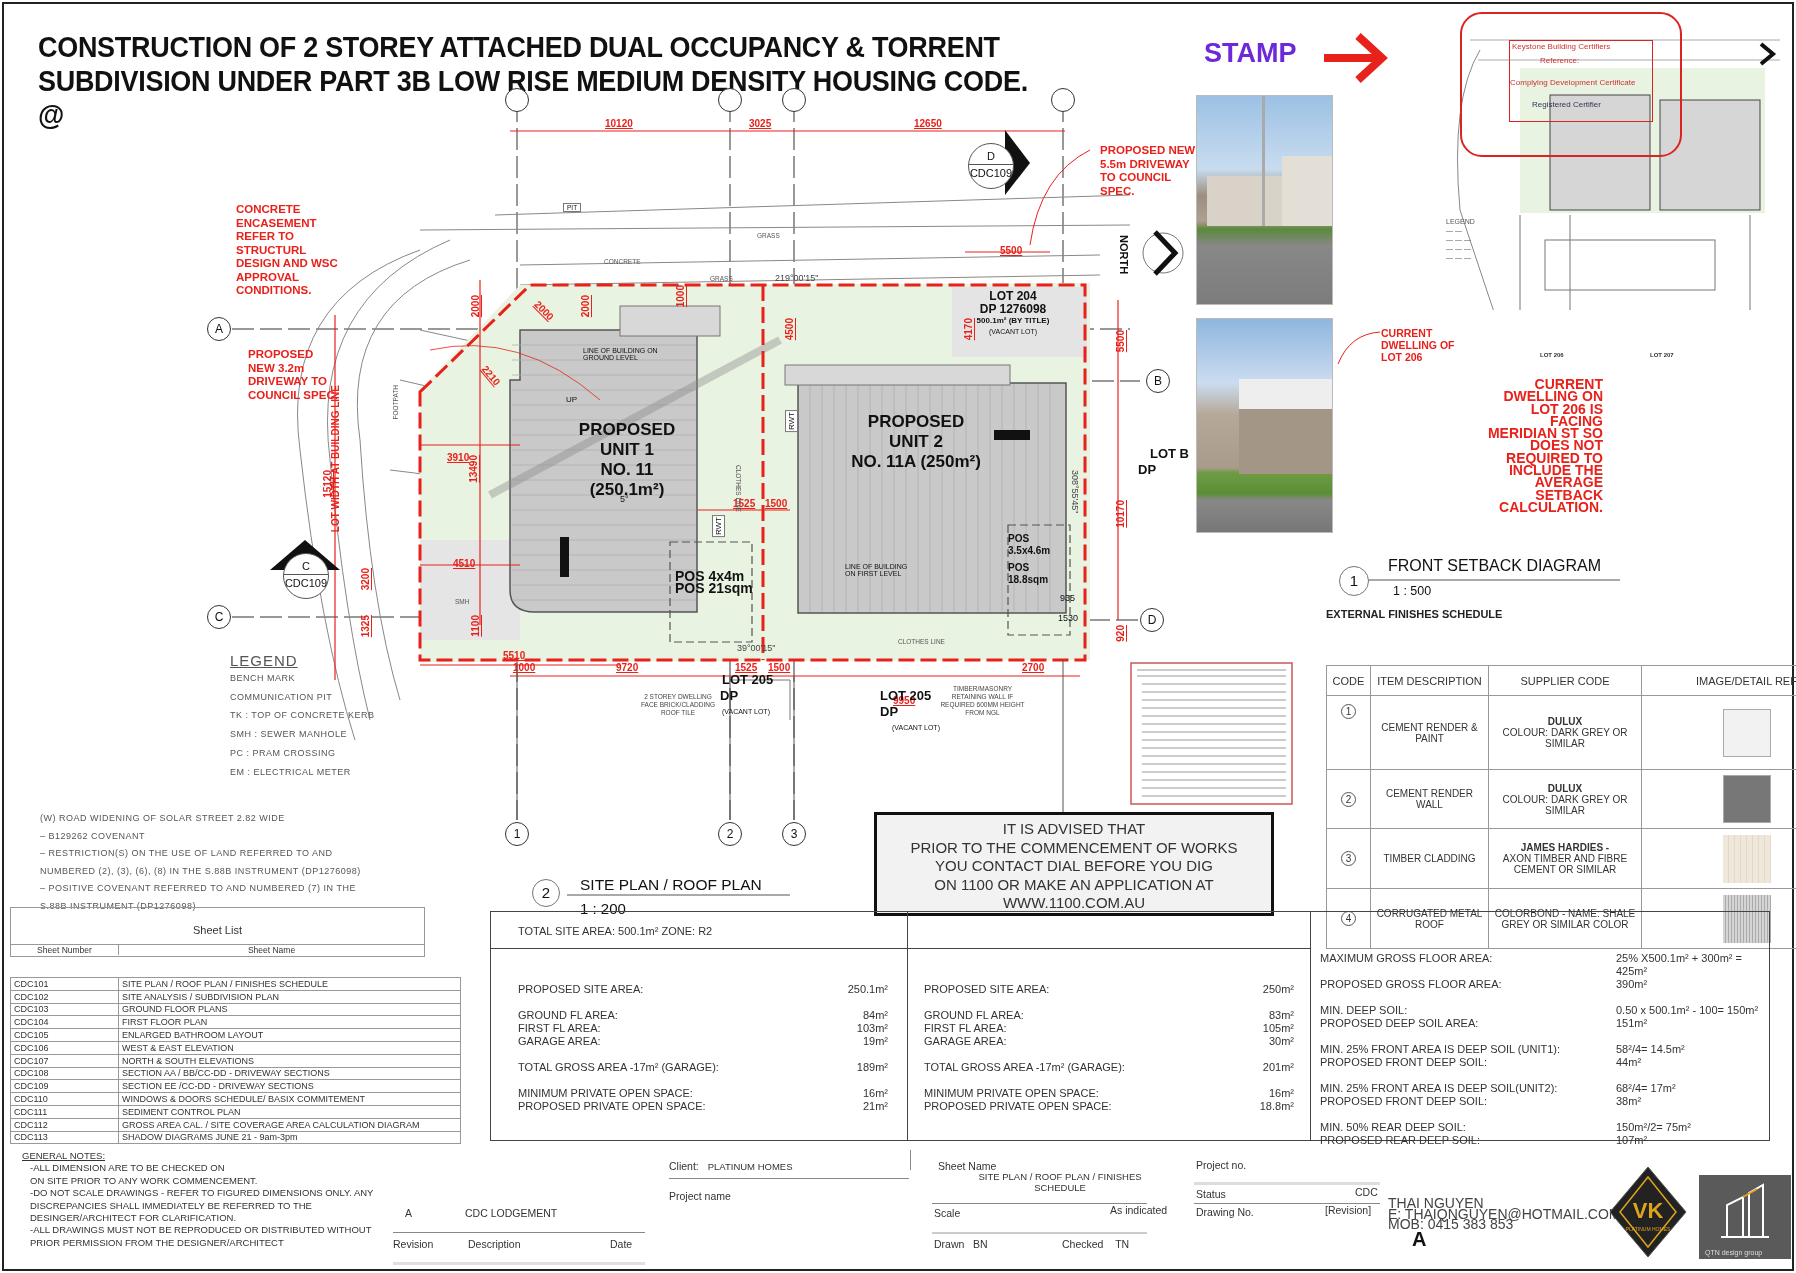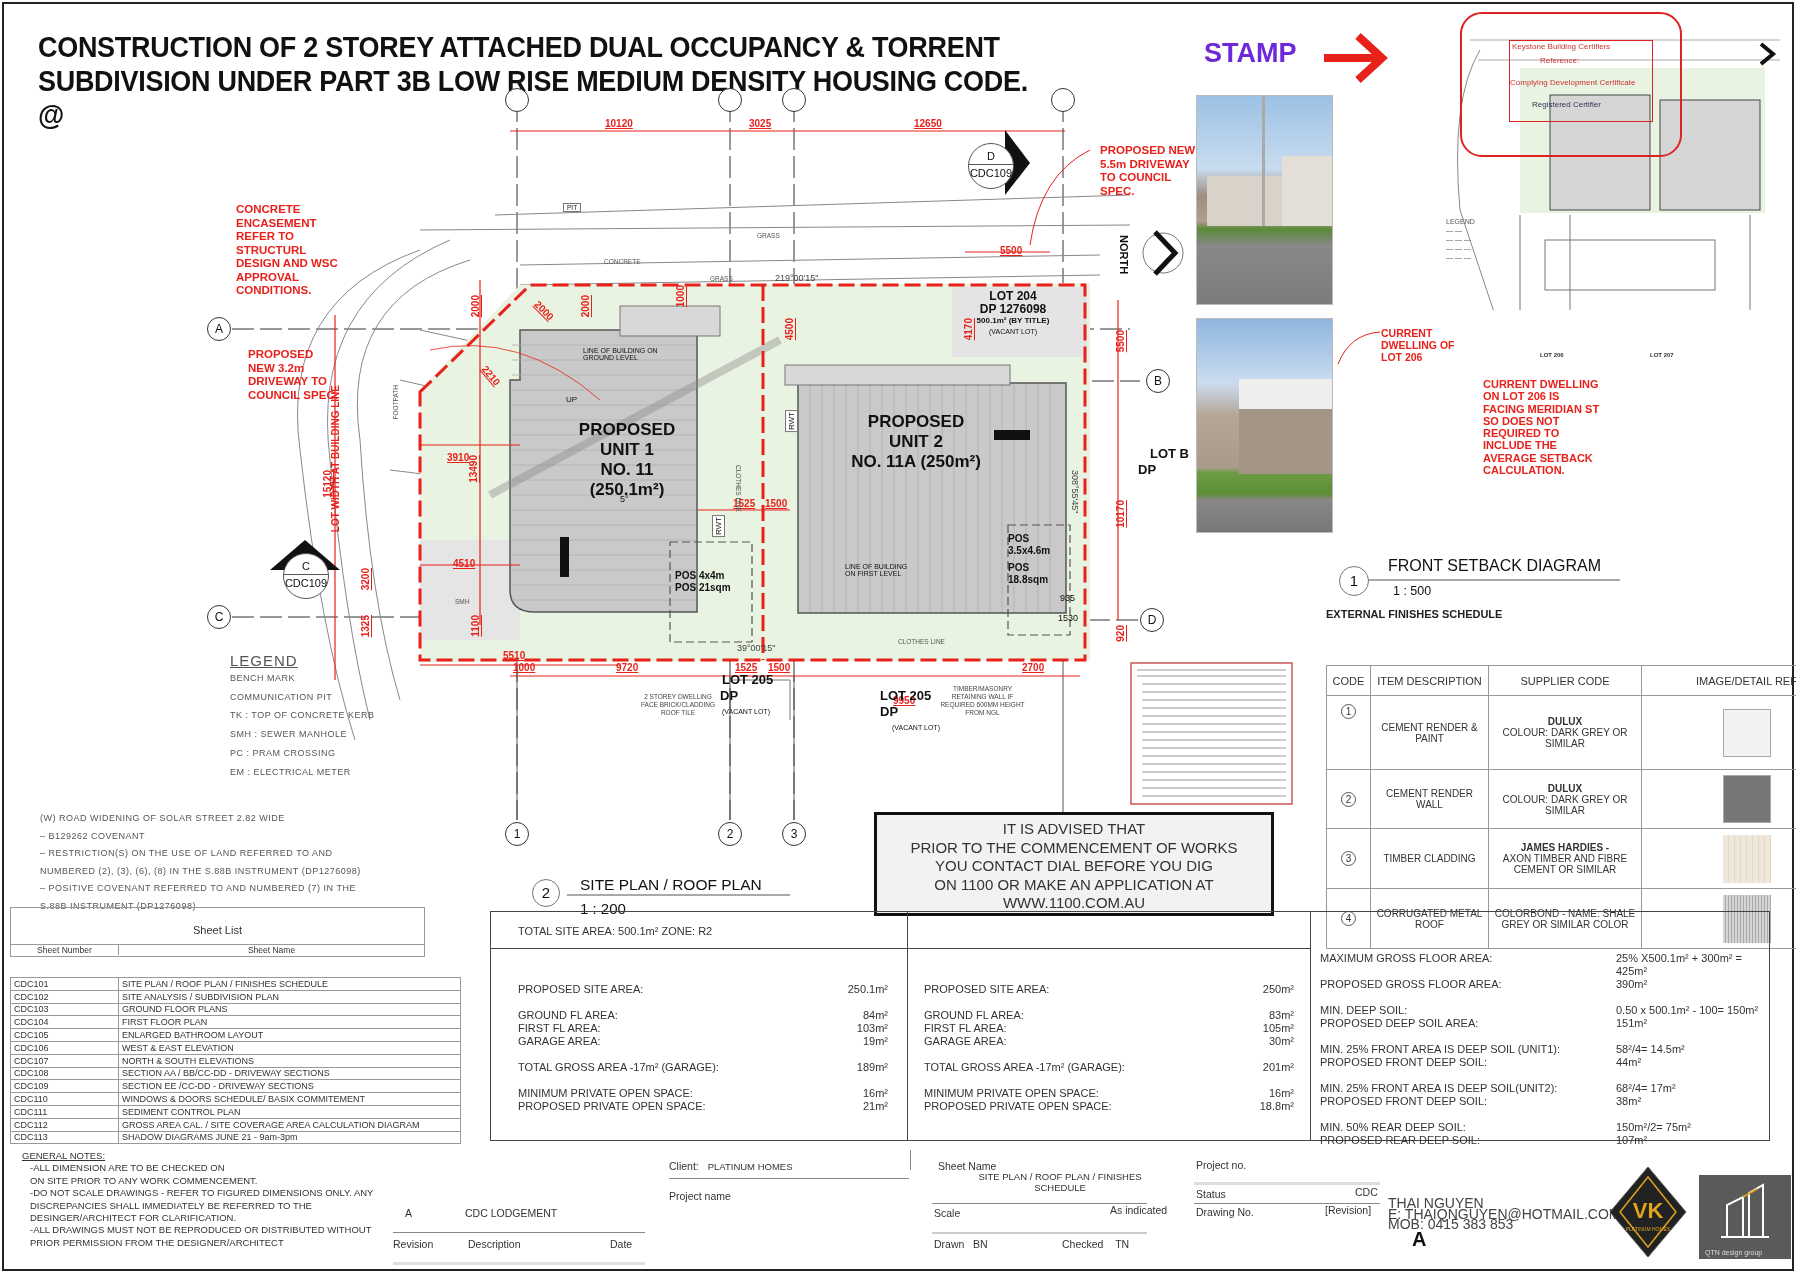--- a/index.html
+++ b/index.html
@@ -72,21 +72,21 @@
   <div class="abs" style="left:65px;top:0;width:3px;height:130px;background:#aaa;"></div>
 </div>
 <div class="photo" style="left:1196px;top:318px;width:137px;height:215px;background:linear-gradient(#8fb6df 0%,#cbdcf0 30%,#b5a898 45%,#a89b8a 70%,#6e9c45 72%,#5b8e36 82%,#888 85%,#777 100%);border:1px solid #bbb;">
   <div class="abs" style="left:42px;top:60px;width:95px;height:30px;background:#eee;"></div>
   <div class="abs" style="left:42px;top:90px;width:95px;height:65px;background:#a49686;"></div>
 </div>
 <div class="abs rednote" style="left:1381px;top:327px;font-size:10.5px;line-height:12px;width:90px;">CURRENT DWELLING OF LOT 206</div>
 <svg class="abs" style="left:1320px;top:328px;" width="62" height="40">
     <path d="M60 4 Q30 6 18 36" stroke="#e8211b" fill="none"></path>
   </svg>
-<div class="abs rednote" style="left:1483px;top:378px;width:120px;text-align:left;font-size:11px;line-height:12.3px;">CURRENT DWELLING ON LOT 206 IS FACING MERIDIAN ST SO DOES NOT REQUIRED TO INCLUDE THE AVERAGE SETBACK CALCULATION.</div>
+<div class="abs rednote" style="left:1483px;top:378px;width:120px;text-align:right;font-size:14px;line-height:12.3px;">CURRENT DWELLING ON LOT 206 IS FACING MERIDIAN ST SO DOES NOT REQUIRED TO INCLUDE THE AVERAGE SETBACK CALCULATION.</div>
 <div class="abs" style="left:1650px;top:352px;font-size:6px;color:#333;font-weight:bold;">LOT 207</div>
 <div class="abs" style="left:1540px;top:352px;font-size:6px;color:#333;font-weight:bold;">LOT 206</div>
 
 <svg class="abs" style="left:0;top:0;" width="1796" height="1273">
 
   <g stroke="#333" stroke-width="1" stroke-dasharray="22,6">
     <line x1="517" y1="100" x2="517" y2="820"></line>
     <line x1="730" y1="100" x2="730" y2="820"></line>
     <line x1="794" y1="100" x2="794" y2="820"></line>
     <line x1="1063" y1="100" x2="1063" y2="660"></line>
@@ -303,21 +303,21 @@
 <div class="abs" style="left:562px;top:420px;width:130px;text-align:center;font-size:17px;font-weight:bold;line-height:20px;">
   <div>PROPOSED</div>
   <div>UNIT 1</div>
   <div>NO. 11 (250.1m²)</div>
 </div>
 <div class="abs" style="left:841px;top:412px;width:150px;text-align:center;font-size:17px;font-weight:bold;line-height:20px;">
   <div>PROPOSED</div>
   <div>UNIT 2</div>
   <div>NO. 11A (250m²)</div>
 </div>
-<div class="abs" style="left:675px;top:570px;font-size:10px;font-weight:bold;line-height:12px;">
+<div class="abs" style="left:675px;top:570px;font-size:14px;font-weight:bold;line-height:12px;">
   <div>POS 4x4m</div>
   <div>POS 21sqm</div>
 </div>
 <div class="abs" style="left:1008px;top:533px;font-size:10px;font-weight:bold;line-height:12px;">
   <div>POS</div>
   <div>3.5x4.6m</div>
   <div style="margin-top:5px;">POS</div>
   <div>18.8sqm</div>
 </div>
 <div class="abs" style="left:583px;top:347px;font-size:7px;width:90px;">LINE OF BUILDING ON GROUND LEVEL</div>

